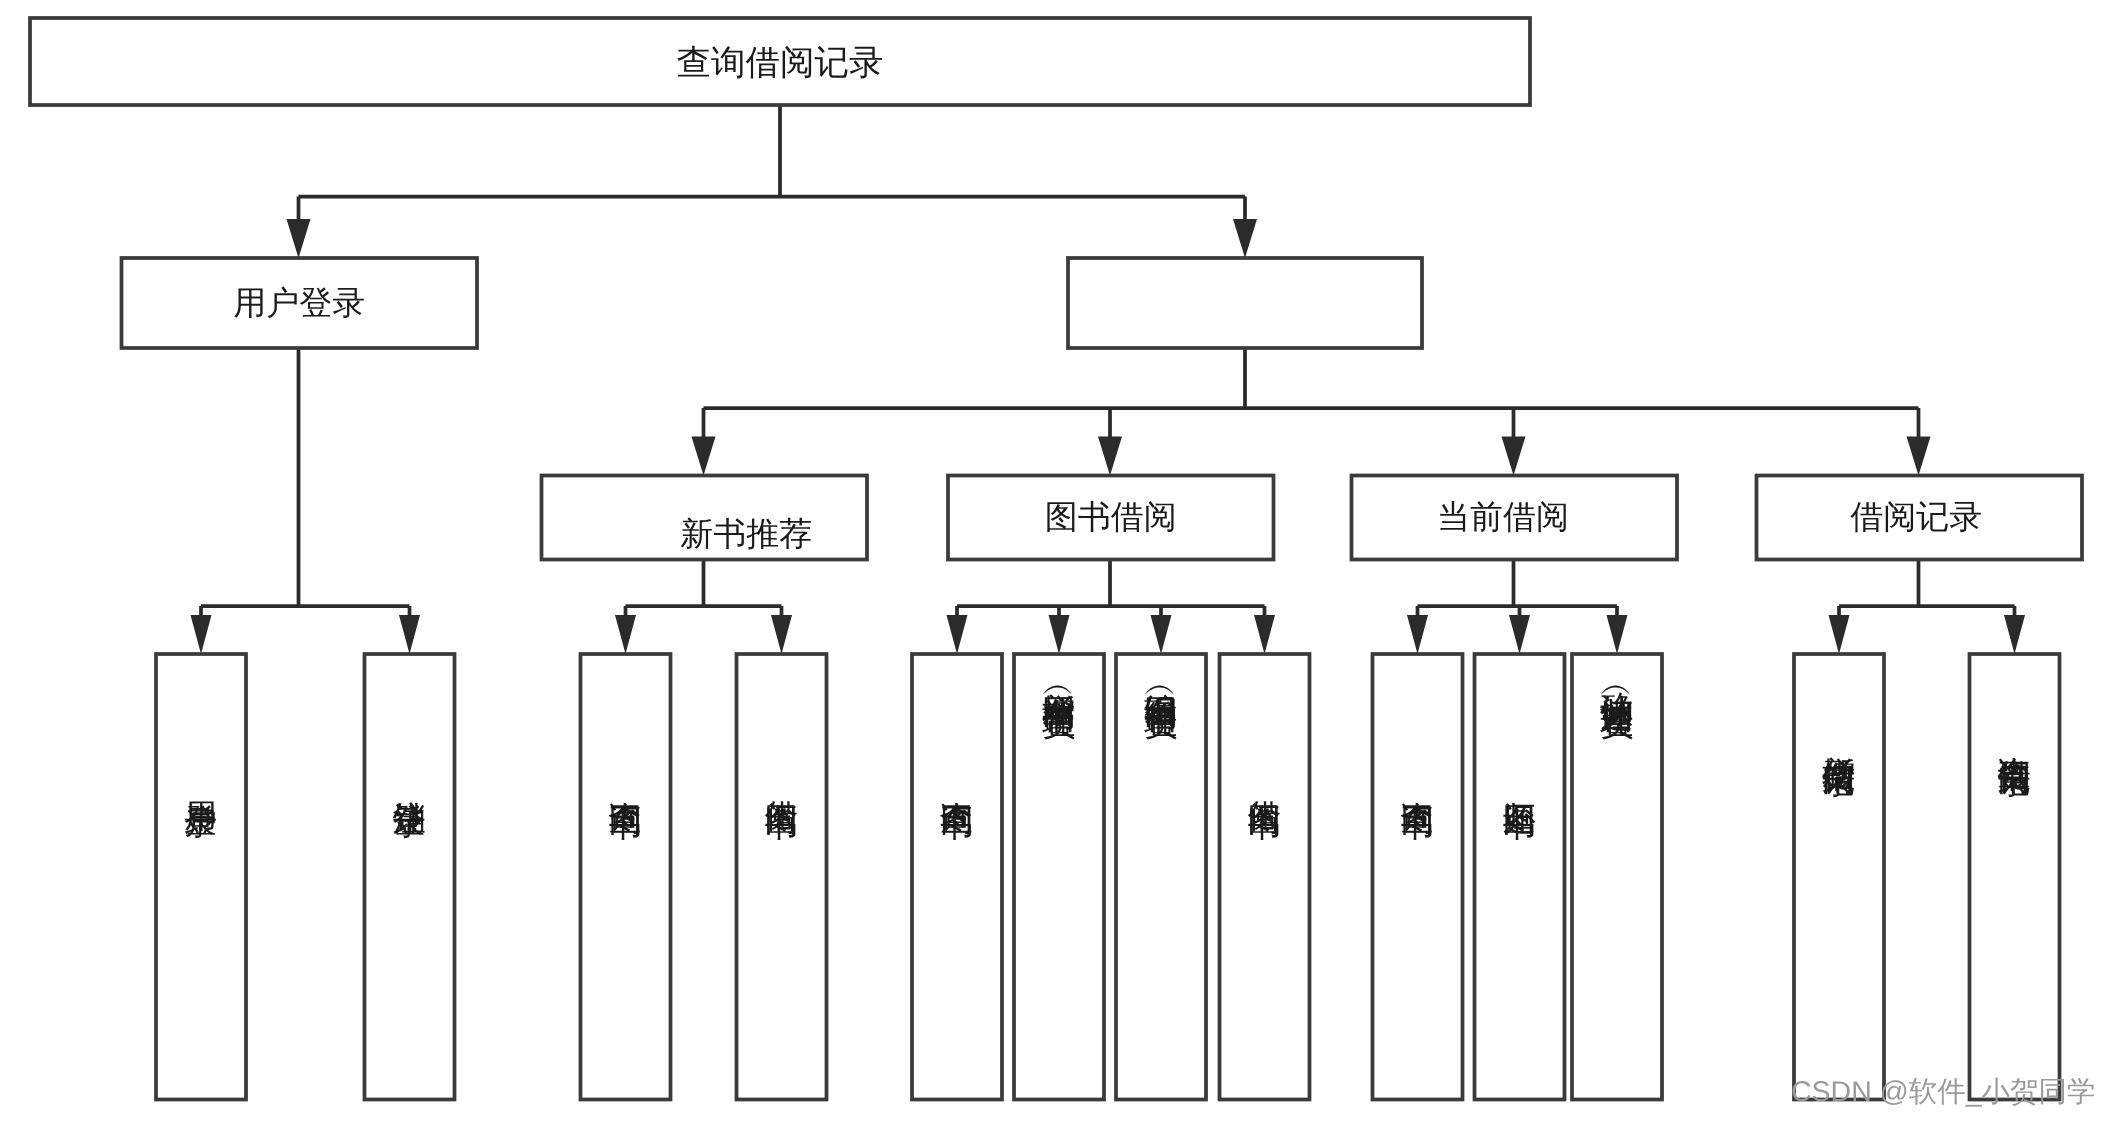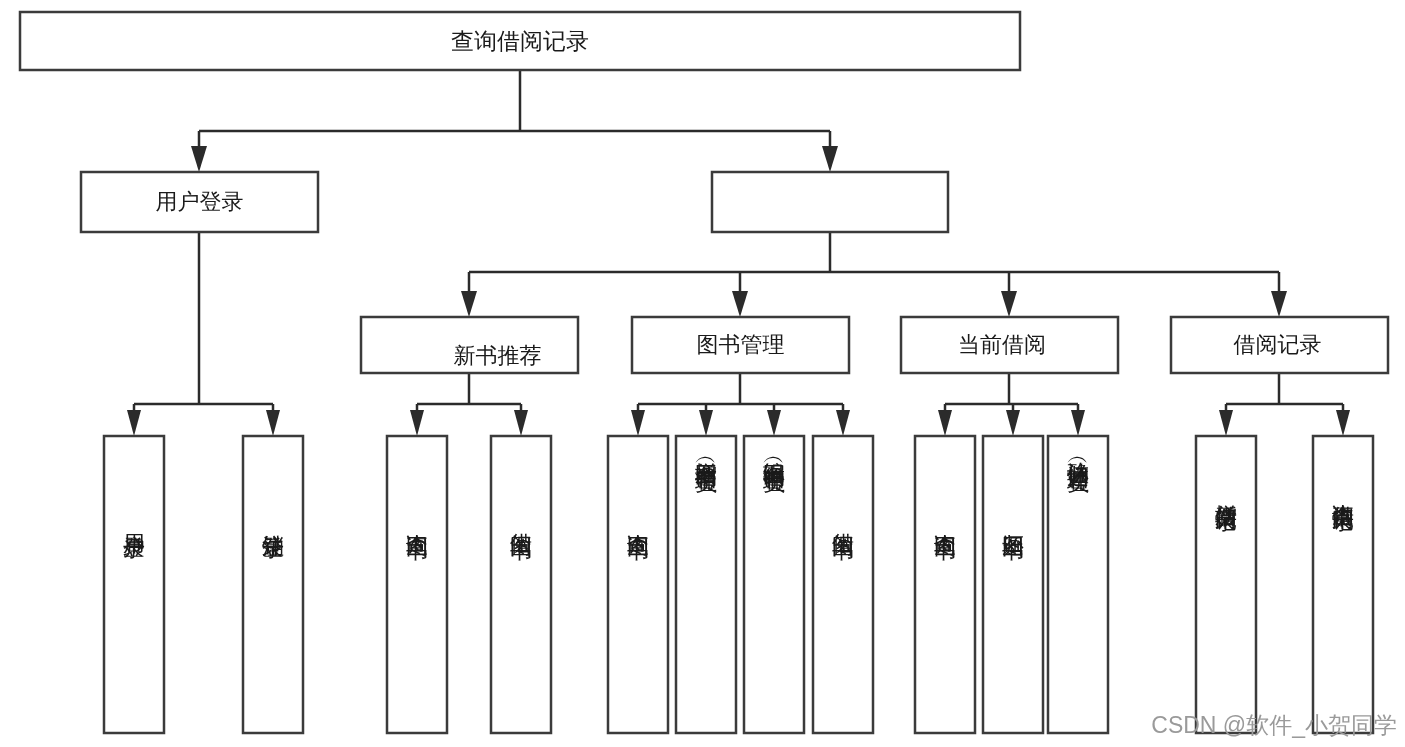--- a/index.html
+++ b/index.html
@@ -73,21 +73,21 @@
     white-space: nowrap;
   }
   .title-text {
     font-size: 23px;
   }
   #watermark {
     position: absolute;
     right: 8px;
     bottom: 6px;
     font-family: "Liberation Sans", "DejaVu Sans", sans-serif;
-    font-size: 23px;
+    font-size: 19px;
     color: #9a9a9a;
     white-space: nowrap;
     pointer-events: none;
   }
 </style>
 </head>
 <body>
 
 <div id="diagram-root">
 
@@ -187,21 +187,21 @@
   </div>
 
   <div class="hlabel-wrap" style="left:81px; top:172px; width:237px; height:60px;">
     <span class="hlabel-text">用户登录</span>
   </div>
 
   <div class="hlabel-wrap" style="left:361px; top:328px; width:217px; height:56px;margin-left:28px;">
     <span class="hlabel-text">新书推荐</span>
   </div>
   <div class="hlabel-wrap" style="left:632px; top:317px; width:217px; height:56px;">
-    <span class="hlabel-text">图书管理</span>
+    <span class="hlabel-text">图书借阅</span>
   </div>
   <div class="hlabel-wrap" style="left:901px; top:317px; width:202px; height:56px;">
     <span class="hlabel-text">当前借阅</span>
   </div>
   <div class="hlabel-wrap" style="left:1171px; top:317px; width:213px; height:56px;align-items:center;">
     <span class="hlabel-text">借阅记录</span>
   </div>
 
   <div class="vlabel-wrap" style="left:104px; top:516px; width:60px; height:210px;">
     <span class="vlabel-text">用户登录</span>

